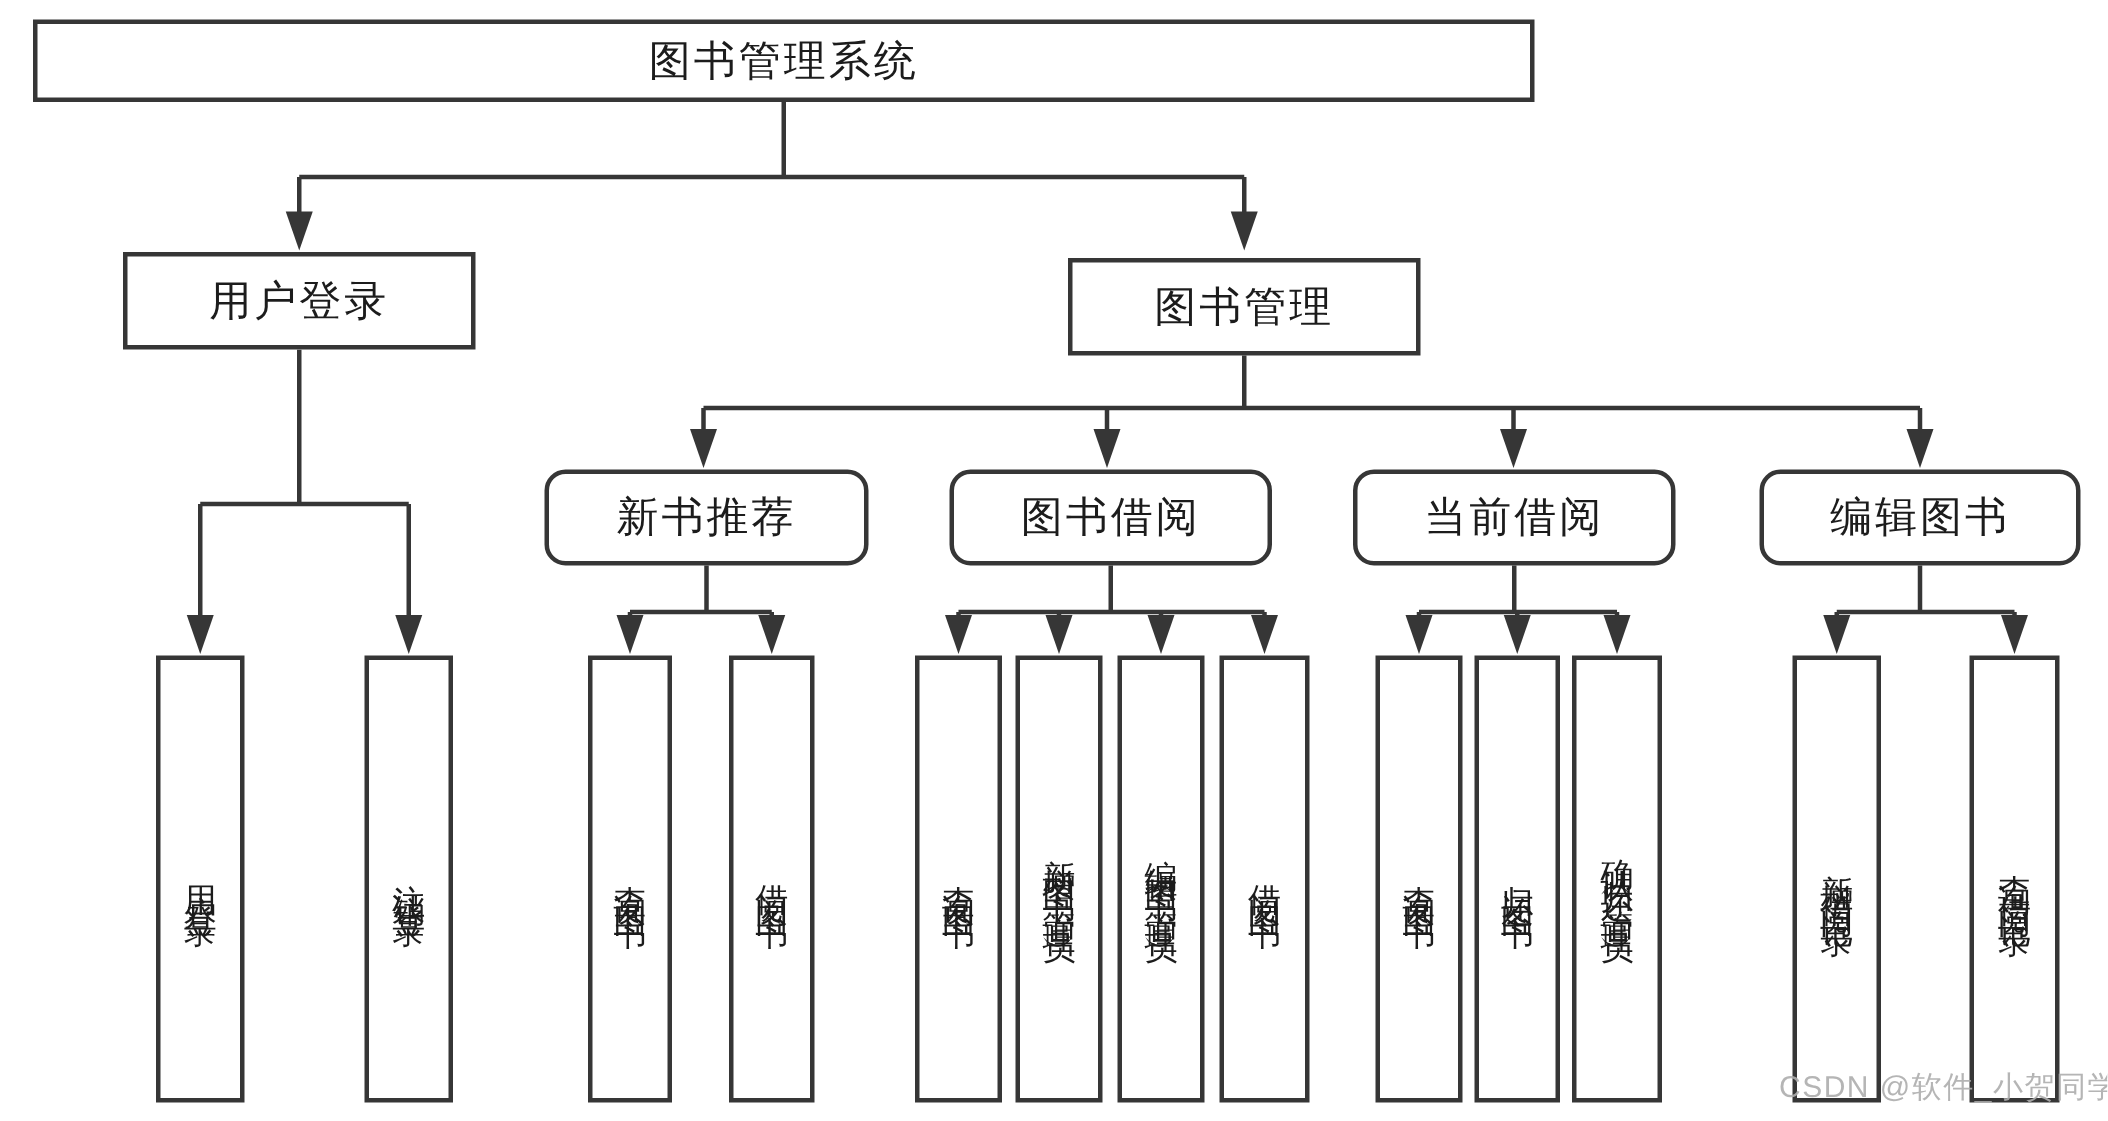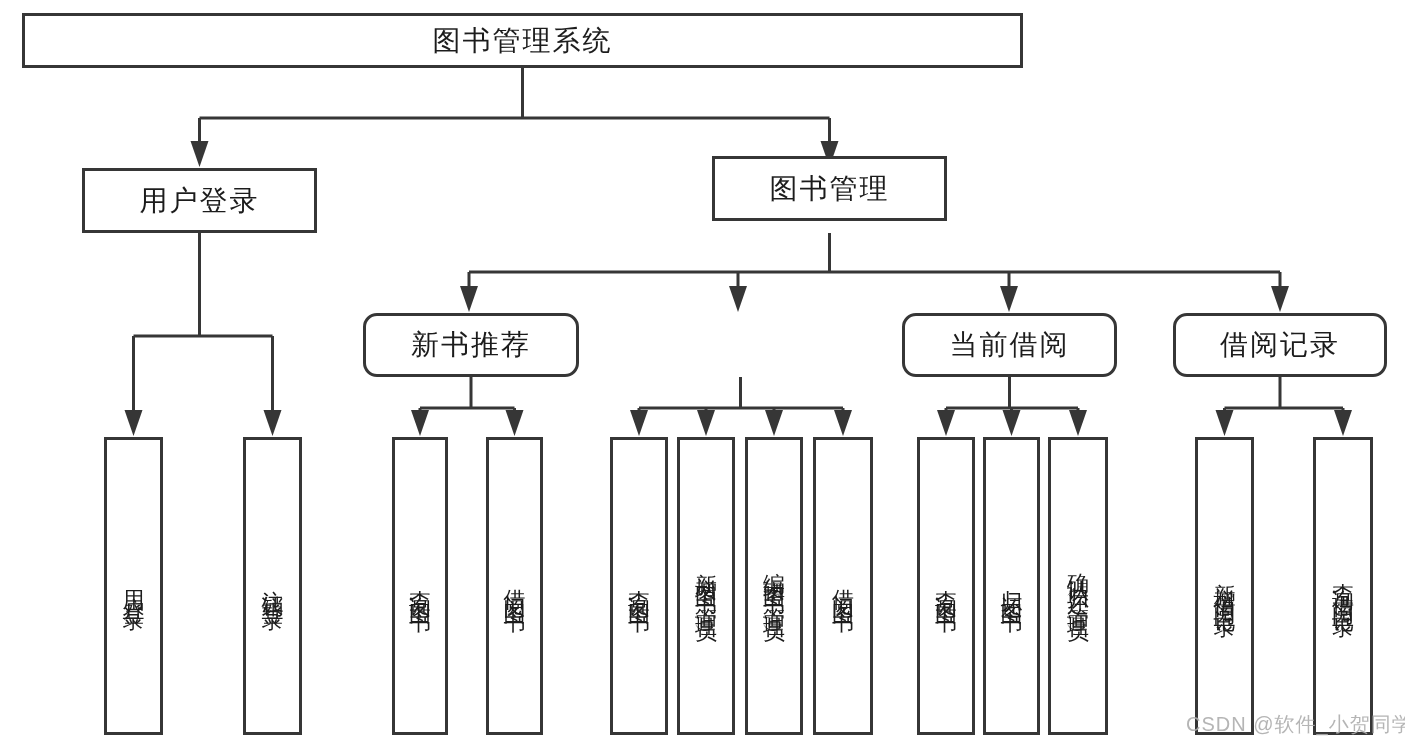--- a/index.html
+++ b/index.html
@@ -51,21 +51,21 @@
     top: 711px;
     font-size: 20px;
     letter-spacing: 1px;
     color: rgba(173,173,173,0.9);
     z-index: 3;
     white-space: nowrap;
   }
   
   #n-root  { left: 22px;  top: 13px;  width: 1001px; height: 55px; }
   #n-login { left: 82px;  top: 168px; width: 235px;  height: 65px; }
-  #n-mgmt  { left: 712px; top: 156px; width: 235px;  height: 65px; }
+  #n-mgmt  { left: 712px; top: 172px; width: 235px;  height: 65px; }
   .l2 { top: 313px; height: 64px; border-radius: 14px; }
   #n-rec { left: 363px;  width: 216px; }
   #n-bor { left: 633px;  width: 215px; }
   #n-cur { left: 902px;  width: 215px; }
   #n-rcd { left: 1173px; width: 214px; }
   #lf-login-1 { left: 104px;  width: 59px; }
   #lf-login-2 { left: 243px;  width: 59px; }
   #lf-rec-1   { left: 392px;  width: 56px; }
   #lf-rec-2   { left: 486px;  width: 57px; }
   #lf-bor-1   { left: 610px;  width: 58px; }
@@ -133,25 +133,28 @@
   <div class="hbox" id="n-login">
     <span>用户登录</span>
   </div>
   <div class="hbox" id="n-mgmt">
     <span>图书管理</span>
   </div>
 
   <div class="hbox l2" id="n-rec">
     <span>新书推荐</span>
   </div>
+  <div class="hbox l2" id="n-bor">
+    <span>图书借阅</span>
+  </div>
   <div class="hbox l2" id="n-cur">
     <span>当前借阅</span>
   </div>
   <div class="hbox l2" id="n-rcd">
-    <span>借阅记录</span>
+    <span>编辑图书</span>
   </div>
 
   <div class="vbox" id="lf-login-1">
     <span class="vlabel">用户登录</span>
   </div>
   <div class="vbox" id="lf-login-2">
     <span class="vlabel">注销登录</span>
   </div>
 
   <div class="vbox" id="lf-rec-1">

